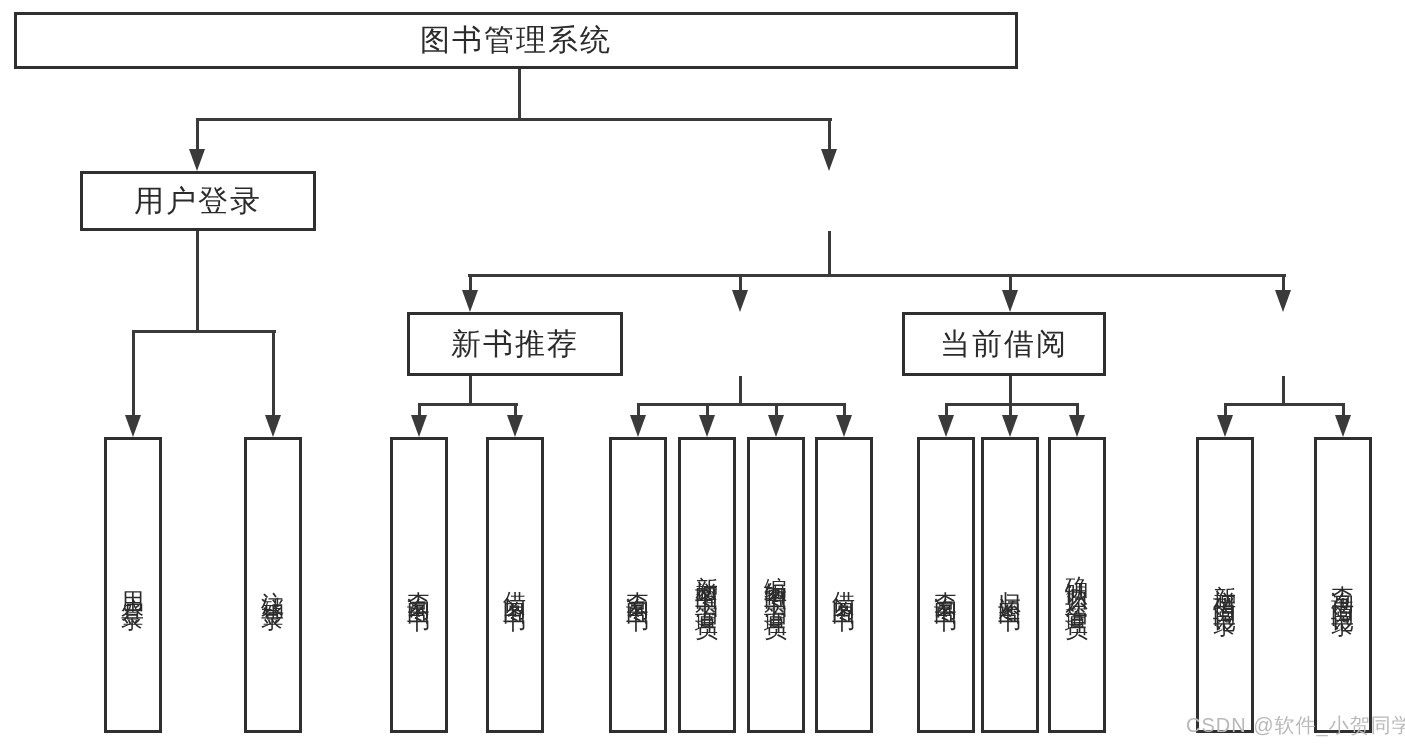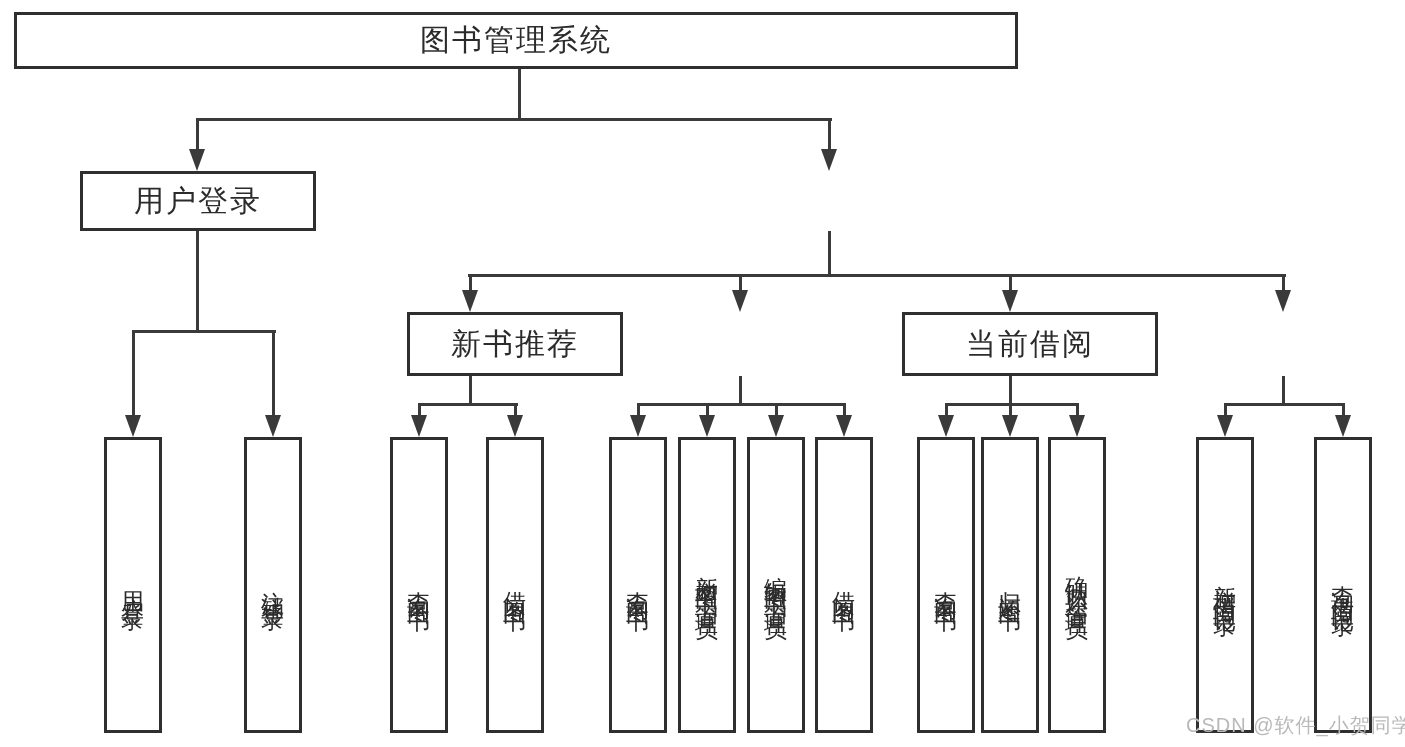--- a/index.html
+++ b/index.html
@@ -98,21 +98,21 @@
     <span>图书管理系统</span>
   </div>
 
   <div class="node hnode" style="left:80px;top:171px;width:236px;height:60px;">
     <span>用户登录</span>
   </div>
 
   <div class="node hnode" style="left:372px;top:312px;width:216px;height:64px;margin-left:35px;">
     <span>新书推荐</span>
   </div>
-  <div class="node hnode" style="left:902px;top:312px;width:256px;height:64px;">
+  <div class="node hnode" style="left:902px;top:312px;width:204px;height:64px;">
     <span>当前借阅</span>
   </div>
 
   <div class="node leaf" style="left:104px;">
     <span class="vlabel">用户登录</span>
   </div>
   <div class="node leaf" style="left:244px;">
     <span class="vlabel">注销登录</span>
   </div>
 

